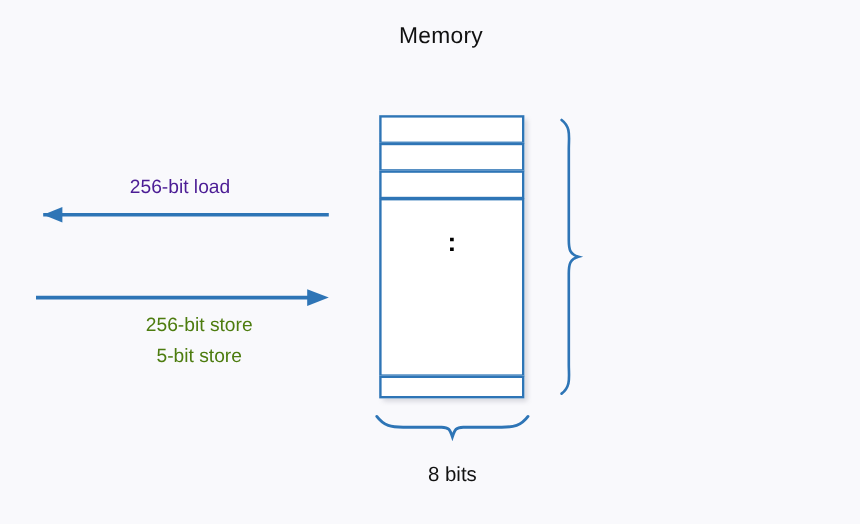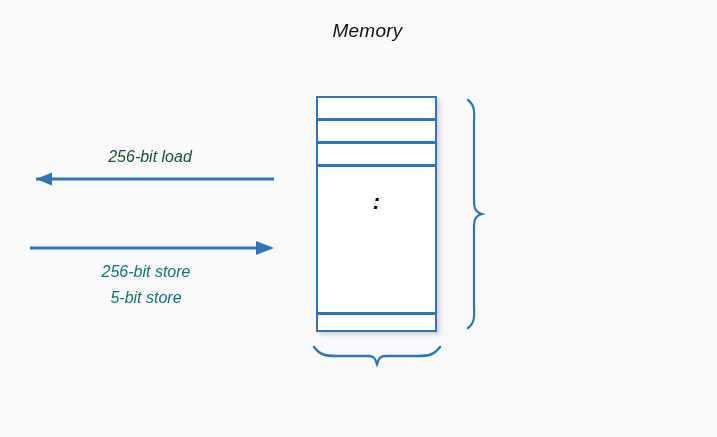--- a/index.html
+++ b/index.html
@@ -13,21 +13,20 @@
     font-family: "Liberation Sans", sans-serif;
     overflow: hidden;
     position: relative;
   }
   #canvas {
     position: absolute;
     left: 0;
     top: 0;
     width: 717px;
     height: 422px;
-    font-style: italic;
   }
   .abs { position: absolute; }
 
   
   #diagram-title {
     left: 0;
     top: 20px;
     width: 717px;
     text-align: center;
     font-size: 19px;
@@ -90,29 +89,29 @@
   #load-arrow { left: 22px; top: 168px; width: 260px; height: 22px; }
   #store-arrow { left: 22px; top: 237px; width: 260px; height: 22px; }
 
   
   #load-label {
     left: 10px;
     top: 148px;
     width: 280px;
     text-align: center;
     font-size: 16px;
-    color: #14532d;
+    color: #4c1d95;
   }
   #store-label-group {
-    left: 6px;
+    left: 26px;
     top: 259px;
     width: 280px;
     text-align: center;
     font-size: 16px;
-    color: #0f766e;
+    color: #4d7c0f;
     line-height: 26px;
   }
   #store-label-group > div { width: 100%; }
 
   
   #right-brace { left: 462px; top: 96px; width: 30px; height: 236px; }
   #bottom-brace { left: 310px; top: 344px; width: 134px; height: 26px; }
 
   
   #bits-label {
@@ -160,14 +159,15 @@
   </div>
 
   <svg id="right-brace" class="abs" viewBox="0 0 30 236" width="30" height="236" fill="none">
     <path d="M6,4 C14,10 12,18 12,28 L12,104 C12,112 13,116 20,118 C13,120 12,124 12,132 L12,208 C12,218 14,226 6,232" stroke="#2e75b6" stroke-width="2.2" stroke-linecap="round" fill="none"></path>
   </svg>
 
   <svg id="bottom-brace" class="abs" viewBox="0 0 134 26" width="134" height="26" fill="none">
     <path d="M4,3 C10,11 16,12 26,12 L58,12 C64,12 65,14 67,20 C69,14 70,12 76,12 L108,12 C118,12 124,11 130,3" stroke="#2e75b6" stroke-width="2.4" stroke-linecap="round" fill="none"></path>
   </svg>
 
+  <div id="bits-label" class="abs">8 bits</div>
 
 </div>
 
 </body></html>

